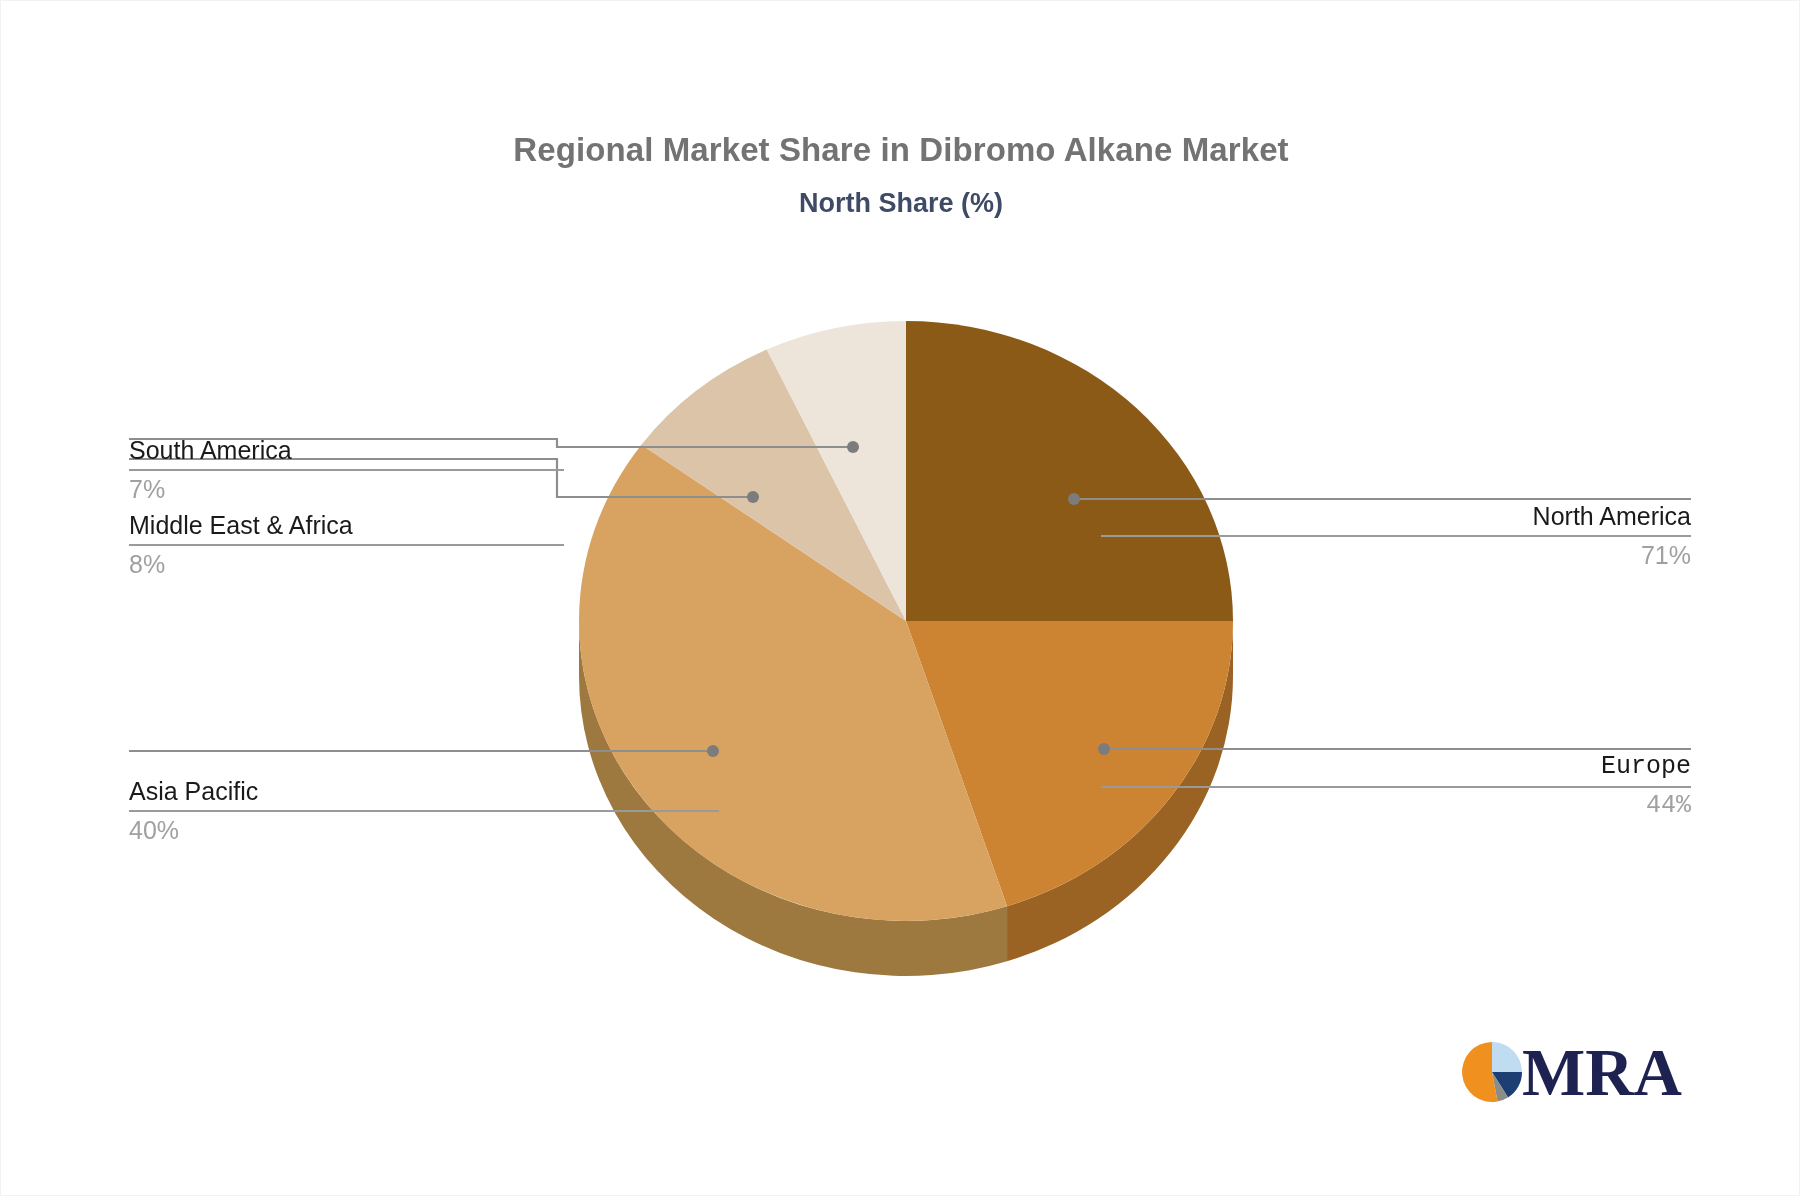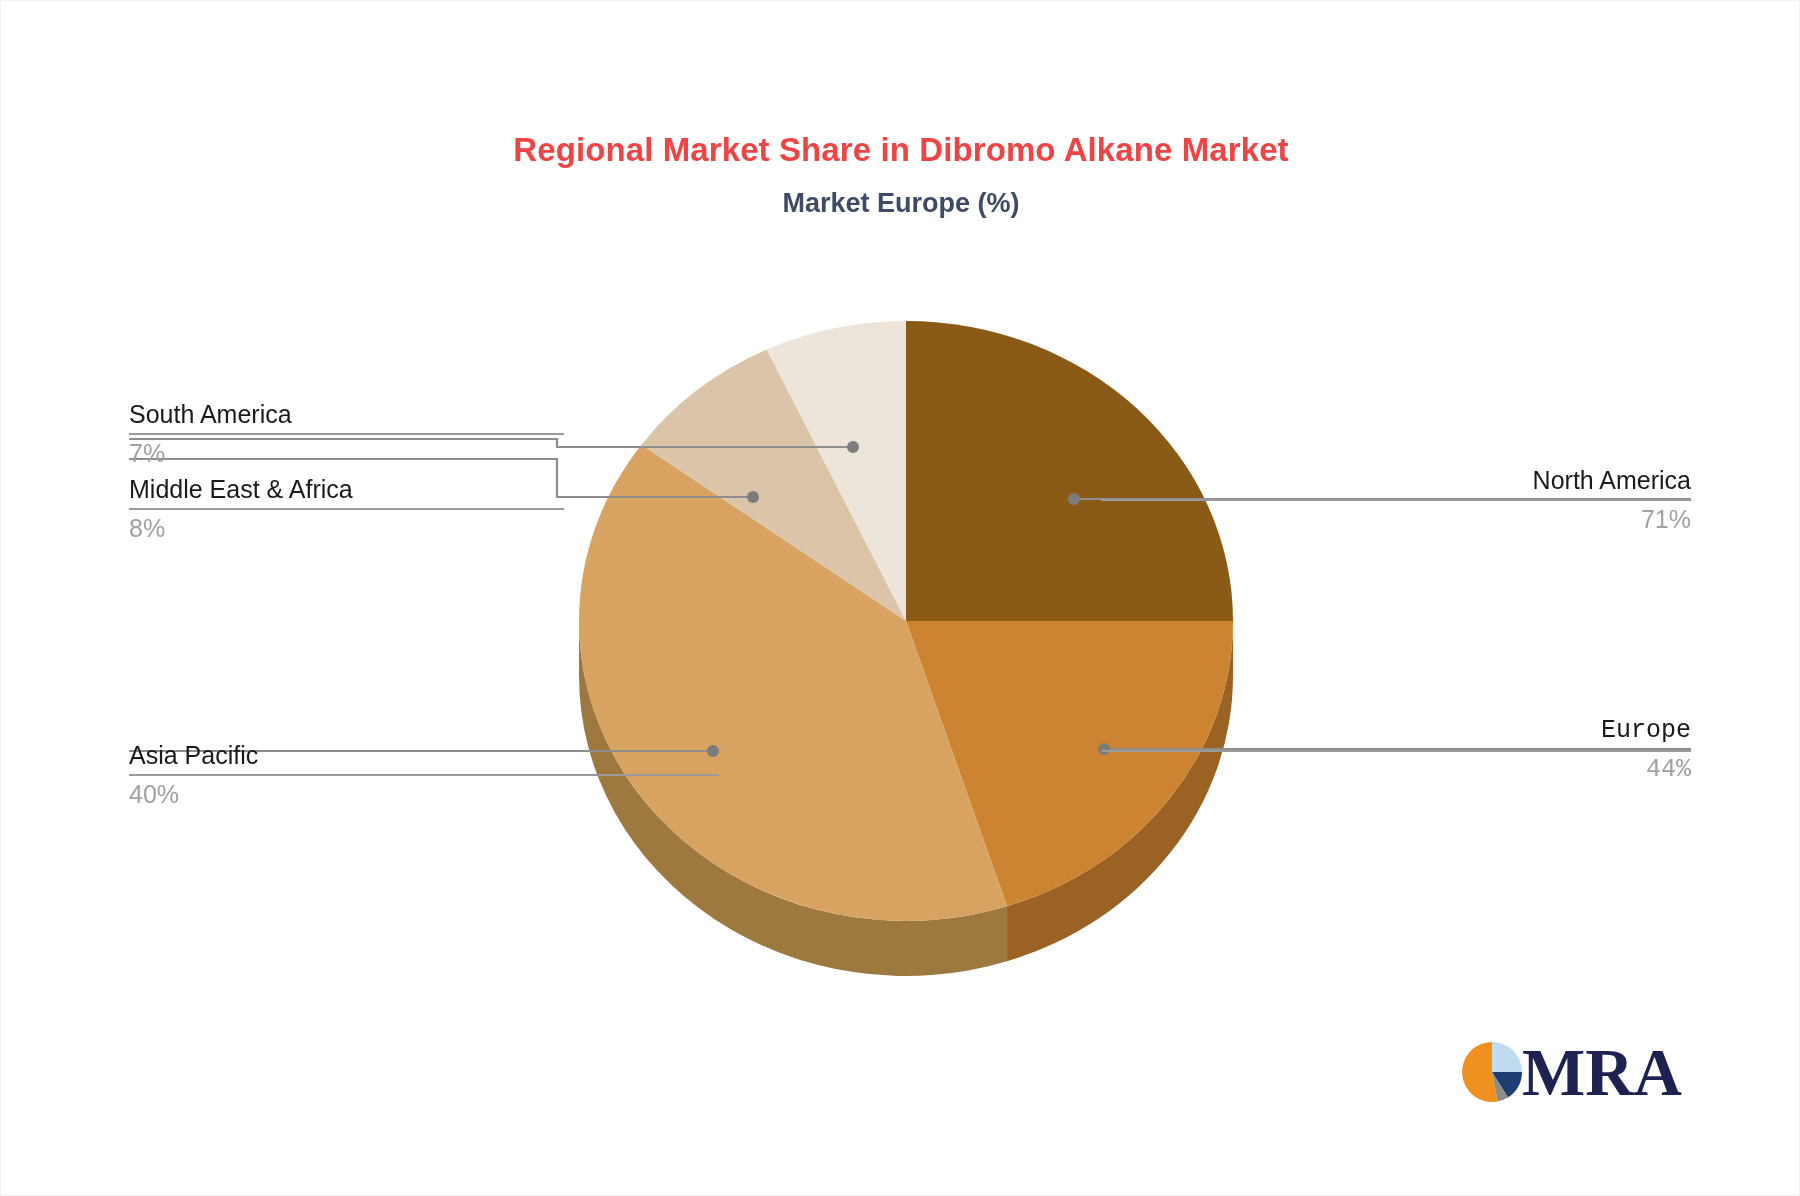--- a/index.html
+++ b/index.html
@@ -20,21 +20,21 @@
 
   
   #chart-title {
     position: absolute;
     top: 130px;
     left: 0;
     width: 1800px;
     text-align: center;
     font-size: 33px;
     font-weight: bold;
-    color: #ef4444;
+    color: #737373;
     letter-spacing: 0.1px;
   }
   #chart-subtitle {
     position: absolute;
     top: 187px;
     left: 0;
     width: 1800px;
     text-align: center;
     font-size: 27px;
     font-weight: bold;
@@ -54,20 +54,21 @@
   
   .callout {
     position: absolute;
     font-family: "Liberation Sans", sans-serif;
   }
   .callout .cat {
     font-size: 25px;
     color: #1a1a1a;
     line-height: 30px;
     white-space: nowrap;
+    margin-top: 36px;
   }
   .callout .rule {
     height: 2px;
     background: #9a9a9a;
     margin-top: 4px;
     margin-bottom: 2px;
   }
   .callout .val {
     font-size: 25px;
     color: #a0a0a0;
@@ -96,21 +97,21 @@
     line-height: 60px;
   }
 </style>
 </head>
 <body>
 
 <div id="root">
 
   <div id="chart-title">Regional Market Share in Dibromo Alkane Market</div>
 
-  <div id="chart-subtitle">Market Europe (%)</div>
+  <div id="chart-subtitle">North Share (%)</div>
 
   <svg id="pie-svg" viewBox="0 0 1800 1196">
 
     <g>
         <path fill="#9A6323" d="M 1232 620 A 327 300 0 0 1 1006.0485571606079 905.316954888546 L 1006.0485571606079 960.316954888546 A 327 300 0 0 0 1232 675 Z"></path>
         <path fill="#9D7940" d="M 1006.0485571606079 905.316954888546 A 327 300 0 0 1 578 620 L 578 675 A 327 300 0 0 0 1006.0485571606079 960.316954888546 Z"></path>
       </g>
 
     <g>
         <path fill="#8B5A16" d="M 905 620 L 905 320 A 327 300 0 0 1 1232 620 Z"></path>

